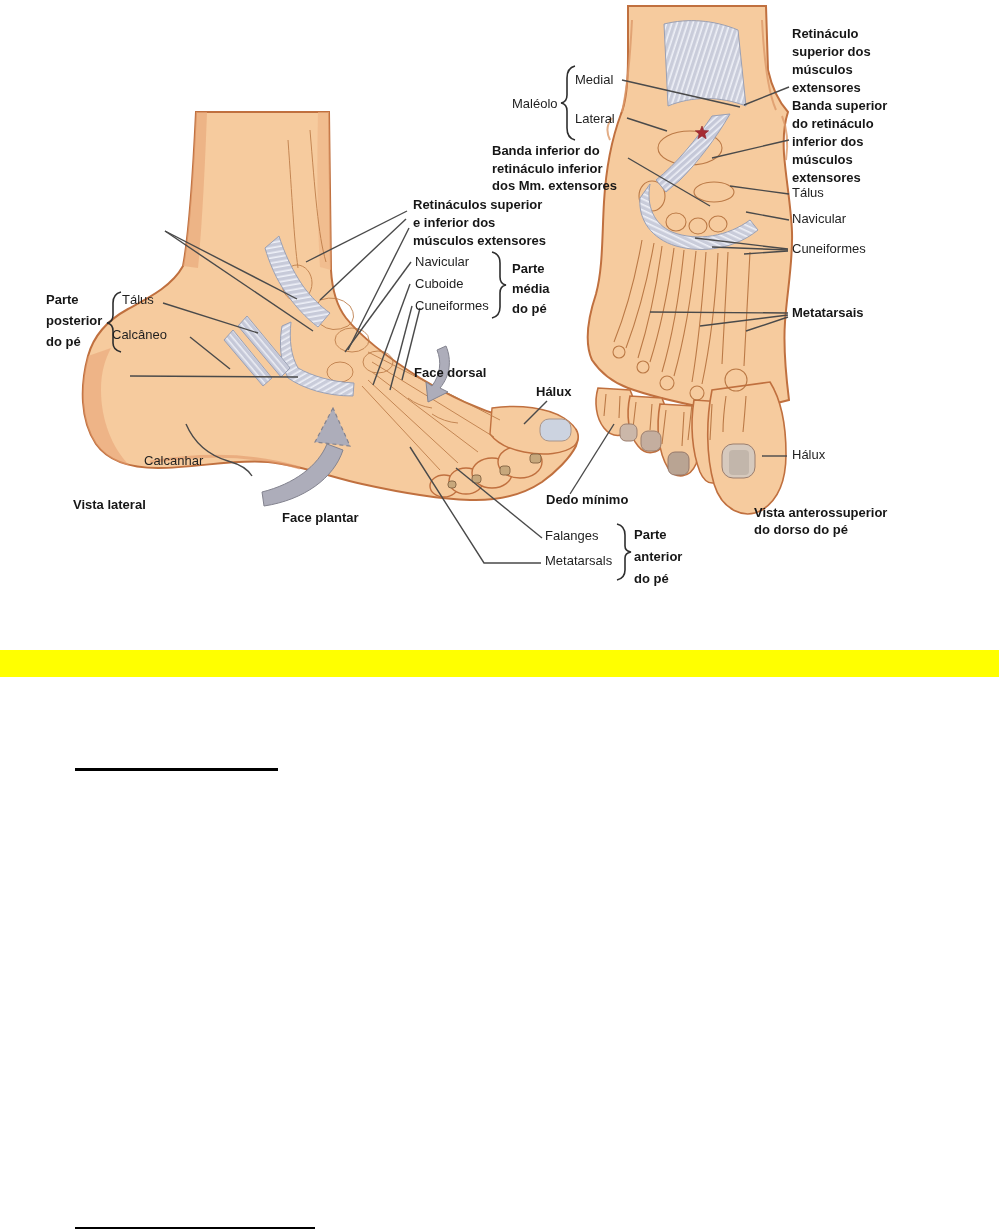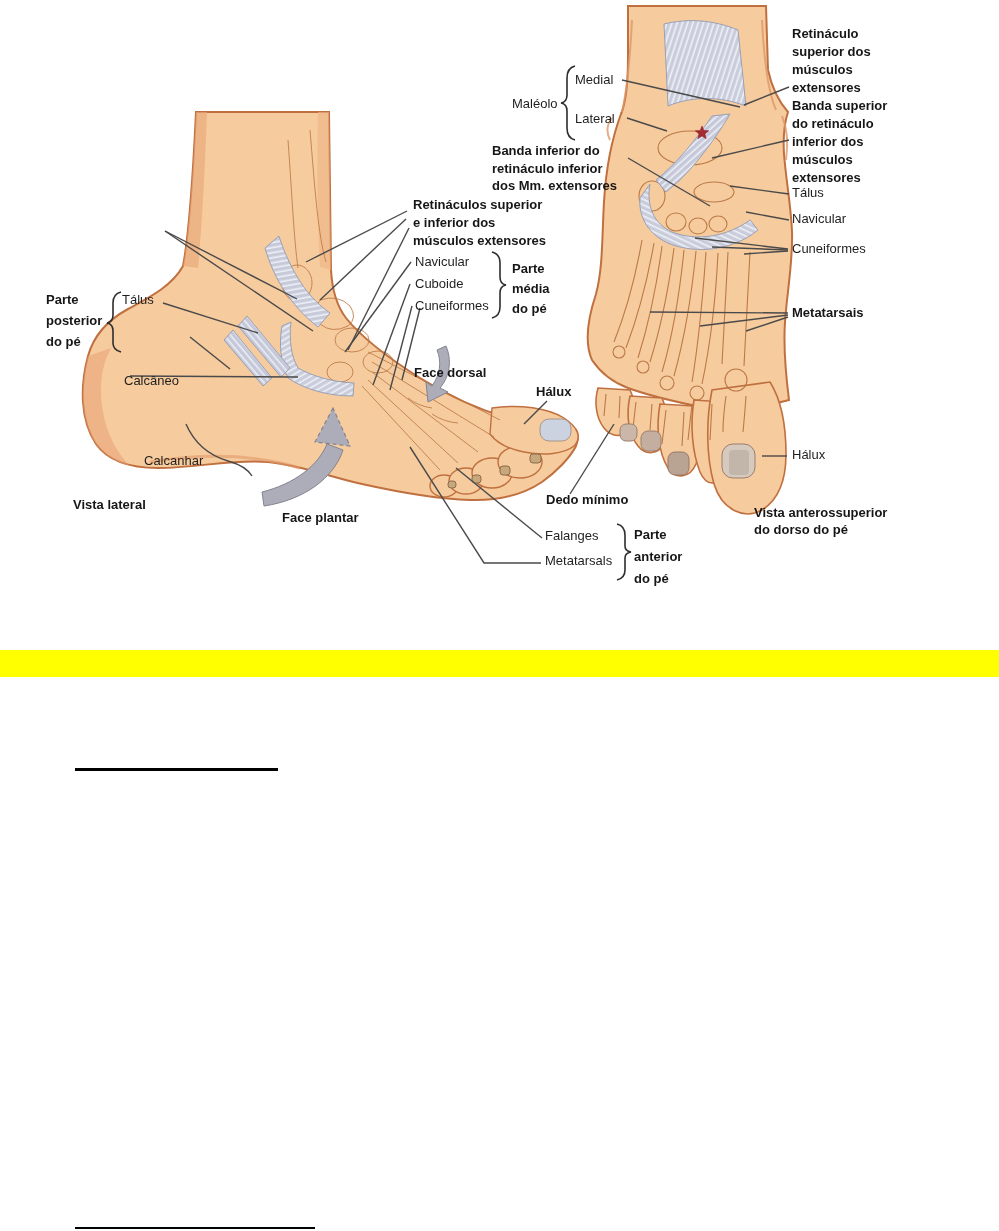--- a/index.html
+++ b/index.html
@@ -213,21 +213,21 @@
         <path d="M 575,66 Q 567,68 567,78 L 567,95 Q 567,102 561,103 Q 567,104 567,111 L 567,128 Q 567,138 575,140"></path>
         <path d="M 492,252 Q 500,254 500,263 L 500,277 Q 500,284 506,285 Q 500,286 500,293 L 500,307 Q 500,316 492,318"></path>
         <path d="M 617,524 Q 625,526 625,535 L 625,546 Q 625,551 631,552 Q 625,553 625,558 L 625,570 Q 625,578 617,580"></path>
       </g>
     </svg>
 
     <div class="lbl b lh21" style="left:46px;top:289px;">Parte
 posterior
 do pé</div>
     <div class="lbl" style="left:122px;top:291px;">Tálus</div>
-    <div class="lbl" style="left:124px;top:326px;margin-top:46px;">Calcâneo</div>
+    <div class="lbl" style="left:112px;top:326px;">Calcâneo</div>
     <div class="lbl" style="left:144px;top:452px;">Calcanhar</div>
     <div class="lbl b" style="left:73px;top:496px;">Vista lateral</div>
     <div class="lbl b" style="left:282px;top:509px;">Face plantar</div>
 
     <div class="lbl b lh18" style="left:413px;top:196px;">Retináculos superior
 e inferior dos
 músculos extensores</div>
     <div class="lbl" style="left:415px;top:253px;">Navicular</div>
     <div class="lbl" style="left:415px;top:275px;">Cuboide</div>
     <div class="lbl" style="left:415px;top:297px;">Cuneiformes</div>

